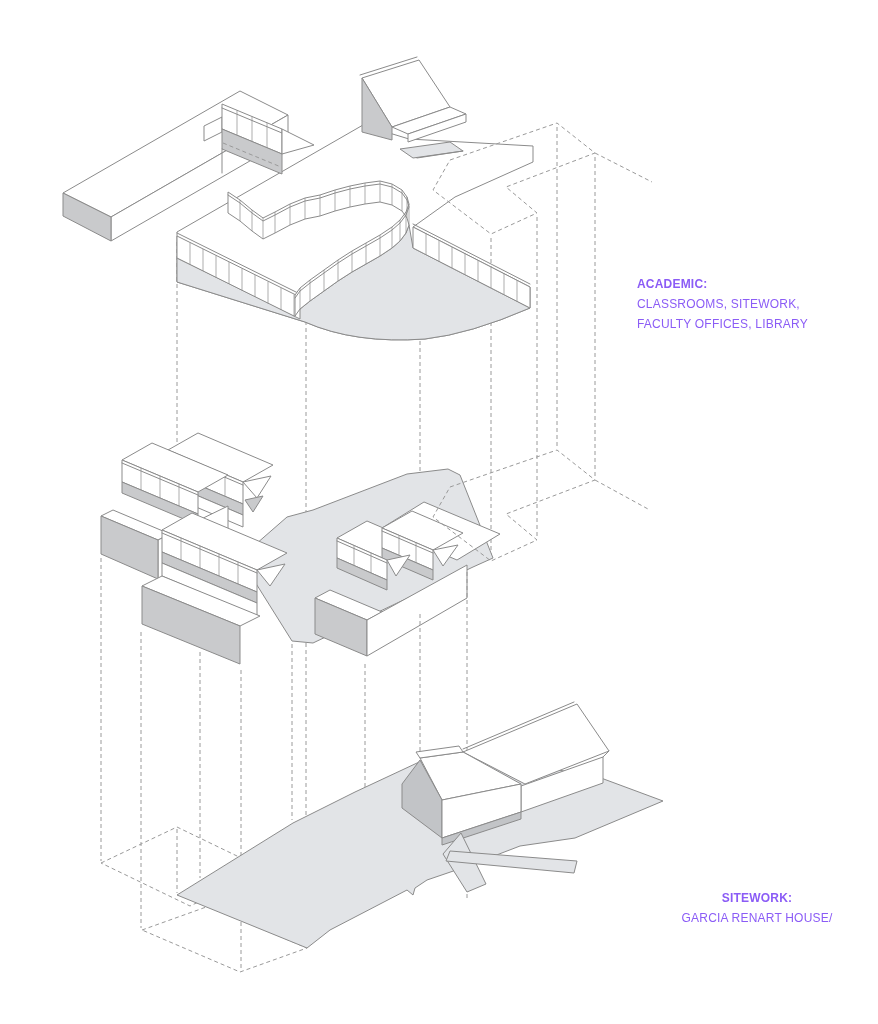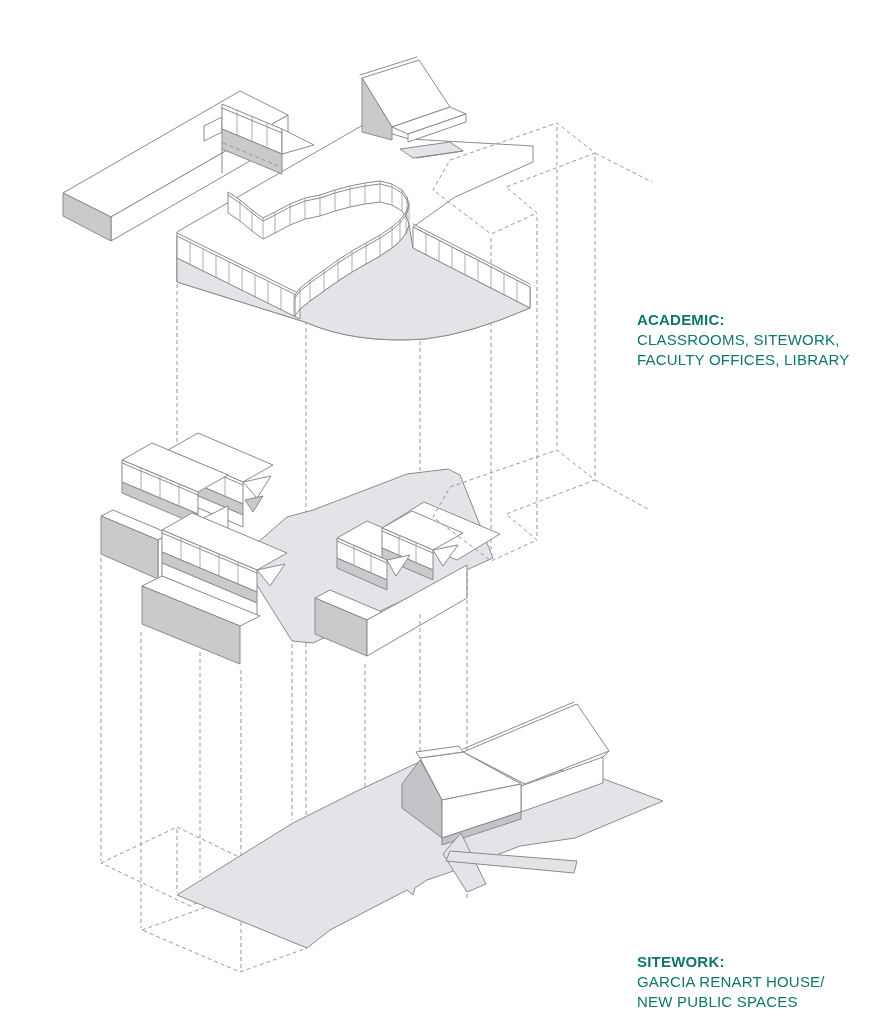--- a/index.html
+++ b/index.html
@@ -8,26 +8,26 @@
   #drawing{position:absolute;left:0;top:0;}
   
   .w  {fill:#ffffff;stroke:#8b8b8b;stroke-width:1;stroke-linejoin:round;}
   .g  {fill:#c9cacc;stroke:#8b8b8b;stroke-width:1;stroke-linejoin:round;}
   .dg {fill:#c2c4c7;stroke:#8b8b8b;stroke-width:1;stroke-linejoin:round;}
   .lg {fill:#e2e4e7;stroke:#8b8b8b;stroke-width:1;stroke-linejoin:round;}
   .ln {fill:none;stroke:#8b8b8b;stroke-width:1;stroke-linecap:round;}
   .m  {fill:none;stroke:#8b8b8b;stroke-width:0.7;}
   .dash{fill:none;stroke:#9a9a9a;stroke-width:1;stroke-dasharray:4 3;}
   
-  .note{position:absolute;left:637px;width:240px;color:#0f766e;font-size:15px;
-        line-height:20px;letter-spacing:0.2px;margin-top:36px;}
+  .note{position:absolute;left:637px;width:240px;color:#8b5cf6;font-size:12px;
+        line-height:20px;letter-spacing:0.2px;}
   .note .t{font-weight:bold;}
   #note-academic{top:274px;}
   #note-making{top:588px;}
-  #note-sitework{top:916px;}
+  #note-sitework{top:888px;text-align:center;}
 </style>
 </head>
 <body>
 
 <div id="stage">
 
   <svg id="drawing" width="878" height="1024" viewBox="0 0 878 1024">
 
     <g>
       <path class="dash" d="M177,242V512 M306,314V946 M420,341V538 M491,238V556 M537,217V536 M557,127V446 M595,157V476"></path>
@@ -181,16 +181,15 @@
     <div>CLASSROOMS, SITEWORK,</div>
     <div>FACULTY OFFICES, LIBRARY</div>
   </div>
 
   <div class="note" id="note-making">
   </div>
 
   <div class="note" id="note-sitework">
     <div class="t">SITEWORK:</div>
     <div>GARCIA RENART HOUSE/</div>
-    <div>NEW PUBLIC SPACES</div>
   </div>
 
 </div>
 
 </body></html>

